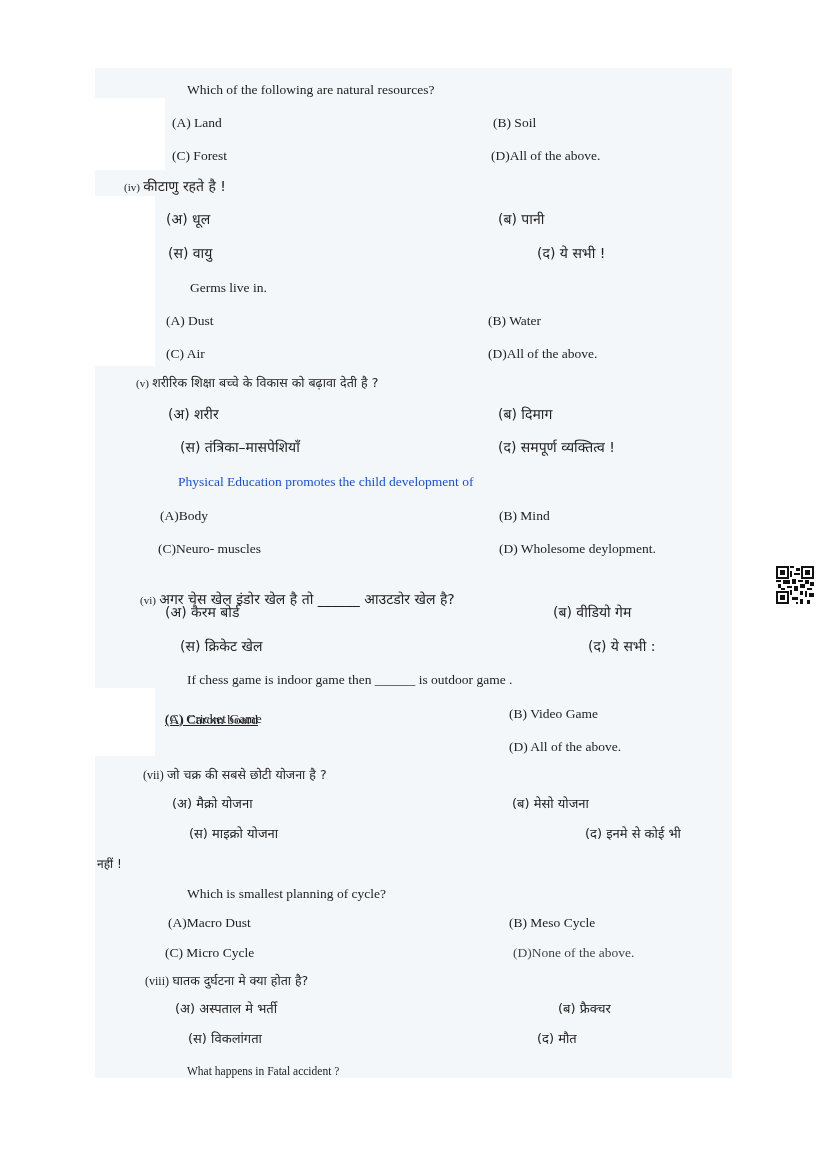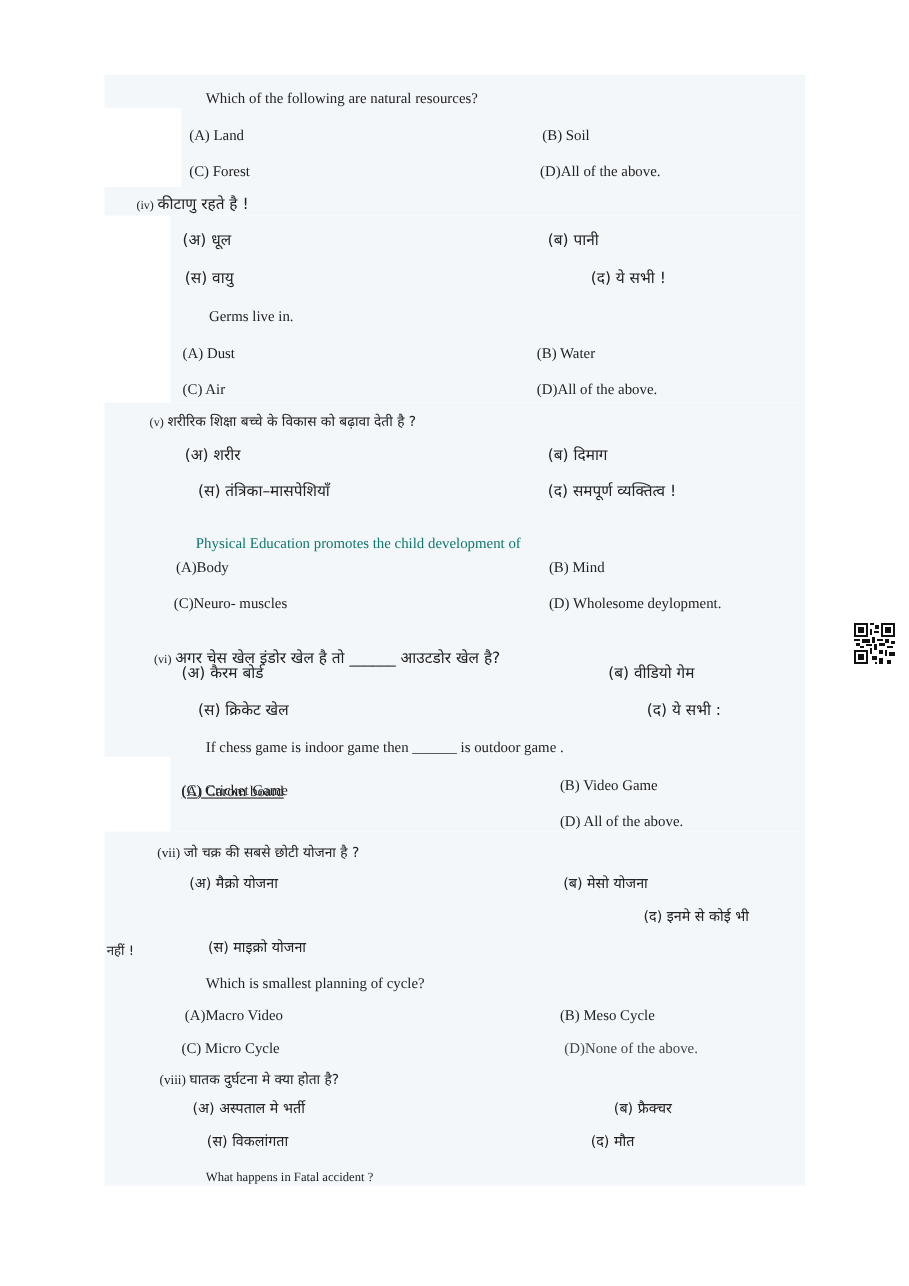--- a/index.html
+++ b/index.html
@@ -45,21 +45,21 @@
 <div class="line en" style="left:488px; top:345px;">(D)All of the above.</div>
 
 <div class="line" style="left:136px; top:374px;">
   <span class="en" style="font-size:11px;">(v)</span>
   <span class="hi" style="font-size:12.5px;">शरीरिक  शिक्षा  बच्चे  के  विकास  को  बढ़ावा  देती  है ?</span>
 </div>
 <div class="line hi" style="left:168px; top:405px;">(अ)  शरीर</div>
 <div class="line hi" style="left:498px; top:405px;">(ब)  दिमाग</div>
 <div class="line hi" style="left:180px; top:438px;">(स)  तंत्रिका–मासपेशियाँ</div>
 <div class="line hi" style="left:498px; top:438px;">(द)  समपूर्ण  व्यक्तित्व  !</div>
-<div class="line en" style="left:178px; top:473px; color:#0f766e;margin-top:12px;">Physical Education promotes the child development of</div>
+<div class="line en" style="left:178px; top:473px; color:#1d4ed8;">Physical Education promotes the child development of</div>
 <div class="line en" style="left:160px; top:507px;">(A)Body</div>
 <div class="line en" style="left:499px; top:507px;">(B) Mind</div>
 <div class="line en" style="left:158px; top:540px;">(C)Neuro- muscles</div>
 <div class="line en" style="left:499px; top:540px;">(D) Wholesome deylopment.</div>
 
 <div class="line" style="left:140px; top:570px;margin-top:20px;">
   <span class="en" style="font-size:11px;">(vi)</span>
   <span class="hi">अगर  चेस  खेल  इंडोर  खेल  है  तो  ______ आउटडोर  खेल  है?</span>
 </div>
 <div class="line hi" style="left:165px; top:603px;">(अ) कैरम  बोर्ड</div>
@@ -71,25 +71,25 @@
 <div class="line en" style="left:509px; top:705px;">(B) Video Game</div>
 <div class="line en" style="left:165px; top:710px;">(C) Cricket Game</div>
 <div class="line en" style="left:509px; top:738px;">(D) All of the above.</div>
 
 <div class="line" style="left:143px; top:766px;">
   <span class="en" style="font-size:12px;">(vii)</span>
   <span class="hi" style="font-size:12.5px;">जो  चक्र  की  सबसे  छोटी  योजना  है ?</span>
 </div>
 <div class="line hi" style="left:172px; top:795px; font-size:13px;">(अ)  मैक्रो  योजना</div>
 <div class="line hi" style="left:512px; top:795px; font-size:13px;">(ब) मेसो  योजना</div>
-<div class="line hi" style="left:189px; top:825px; font-size:13px;margin-top:28px;">(स)  माइक्रो  योजना</div>
+<div class="line hi" style="left:189px; top:825px; font-size:13px;">(स)  माइक्रो  योजना</div>
 <div class="line hi" style="left:585px; top:825px; font-size:13px;">(द)  इनमे  से  कोई  भी</div>
 <div class="line hi" style="left:97px; top:855px; font-size:12px;">नहीं  !</div>
 <div class="line en" style="left:187px; top:885px;">Which is smallest planning of cycle?</div>
-<div class="line en" style="left:168px; top:914px;">(A)Macro Video</div>
+<div class="line en" style="left:168px; top:914px;">(A)Macro Dust</div>
 <div class="line en" style="left:509px; top:914px;">(B) Meso Cycle</div>
 <div class="line en" style="left:165px; top:944px;">(C) Micro Cycle</div>
 <div class="line en" style="left:513px; top:944px; color:#444;">(D)None of the above.</div>
 
 <div class="line" style="left:145px; top:972px;">
   <span class="en" style="font-size:12px;">(viii)</span>
   <span class="hi" style="font-size:12.5px;">घातक  दुर्घटना  मे  क्या  होता  है?</span>
 </div>
 <div class="line hi" style="left:175px; top:1000px; font-size:13px;">(अ) अस्पताल  मे  भर्ती</div>
 <div class="line hi" style="left:558px; top:1000px; font-size:13px;">(ब)  फ्रैक्चर</div>

